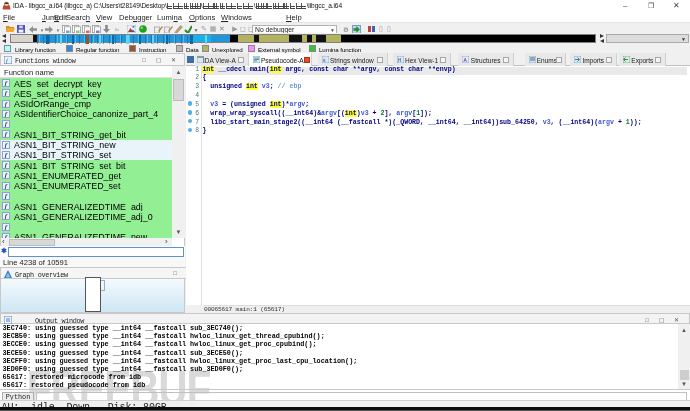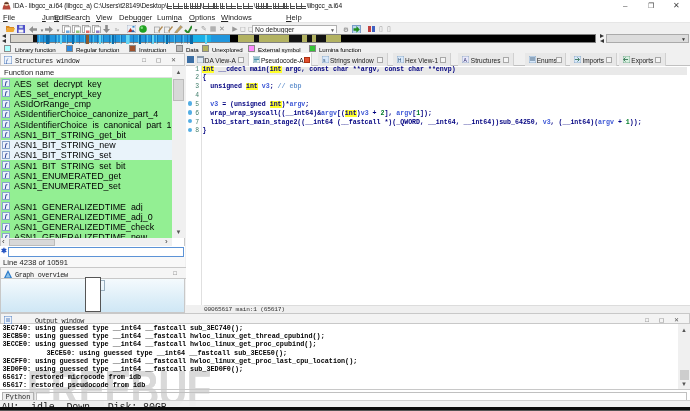--- a/index.html
+++ b/index.html
@@ -255,21 +255,21 @@
   <div class="lsq" style="left:309px;background:#35c435;"></div>
   <div class="ltx" style="left:319px;">Lumina function</div>
 </div>
 
 <div id="leftpanel" class="abs"></div>
 <div id="fnhead" class="abs">
   <svg style="position:absolute;left:3px;top:2px" width="8" height="8">
       <rect width="8" height="8" fill="#eef4fc" stroke="#5580c0" stroke-width="1"></rect>
       <text x="2" y="6.5" font-size="6" fill="#2050a0" font-style="italic" font-family="Liberation Serif">f</text>
     </svg>
-  <div class="hdrtxt" style="position:absolute;left:14px;top:3px;">Structures window</div>
+  <div class="hdrtxt" style="position:absolute;left:14px;top:3px;">Functions window</div>
   <div class="hbtns">□ ▢ ✕</div>
 </div>
 <div id="fncol" class="abs">
   <div style="position:absolute;left:4px;top:1.5px;font-size:7.6px;color:#222;">Function name</div>
 </div>
 <div id="fnlist" class="abs">
   <div class="frow green">
       <span class="ficon">f</span>
       <span class="nm">AES_set_decrypt_key</span>
     </div>
@@ -280,21 +280,20 @@
   <div class="frow green">
       <span class="ficon">f</span>
       <span class="nm">ASIdOrRange_cmp</span>
     </div>
   <div class="frow green">
       <span class="ficon">f</span>
       <span class="nm">ASIdentifierChoice_canonize_part_4</span>
     </div>
   <div class="frow green">
       <span class="ficon">f</span>
-      <span class="nm">ASIdentifierChoice_is_canonical_part_1</span>
     </div>
   <div class="frow green">
       <span class="ficon">f</span>
       <span class="nm">ASN1_BIT_STRING_get_bit</span>
     </div>
   <div class="frow pale">
       <span class="ficon">f</span>
       <span class="nm">ASN1_BIT_STRING_new</span>
     </div>
   <div class="frow pale">
@@ -319,21 +318,20 @@
   <div class="frow green">
       <span class="ficon">f</span>
       <span class="nm">ASN1_GENERALIZEDTIME_adj</span>
     </div>
   <div class="frow green">
       <span class="ficon">f</span>
       <span class="nm">ASN1_GENERALIZEDTIME_adj_0</span>
     </div>
   <div class="frow green">
       <span class="ficon">f</span>
-      <span class="nm">ASN1_GENERALIZEDTIME_check</span>
     </div>
   <div class="frow green">
       <span class="ficon">f</span>
       <span class="nm">ASN1_GENERALIZEDTIME_new</span>
     </div>
 </div>
 <div id="vscroll" class="abs"></div>
 <div class="abs sbtn" style="left:172px;top:66px;">▲</div>
 <div class="abs" style="left:173px;top:79px;width:11px;height:22px;background:#d8d8d8;border:1px solid #bbb;"></div>
 <div class="abs sbtn" style="left:172px;top:226px;">▼</div>
@@ -454,21 +452,21 @@
 </div>
 <div id="outbody" class="abs"></div>
 <div class="abs" style="left:678px;top:324px;width:12px;height:65px;background:#f0f0f0;"></div>
 <div class="abs" style="left:679px;top:326px;width:10px;height:8px;color:#555;font-size:6px;text-align:center;line-height:8px;">▲</div>
 <div class="abs" style="left:679.5px;top:370px;width:9px;height:10px;background:#cdcdcd;"></div>
 <div class="abs" style="left:679px;top:380px;width:10px;height:8px;color:#555;font-size:6px;text-align:center;line-height:8px;">▼</div>
 <div id="watermark" class="abs">FREEBUF</div>
 <div class="ol" style="top:323.9px;">3EC740: using guessed type __int64 __fastcall sub_3EC740();</div>
 <div class="ol" style="top:332.1px;">3ECB50: using guessed type __int64 __fastcall hwloc_linux_get_thread_cpubind();</div>
 <div class="ol" style="top:340.3px;">3ECCE0: using guessed type __int64 __fastcall hwloc_linux_get_proc_cpubind();</div>
-<div class="ol" style="top:348.5px;margin-left:44px;">3ECE50: using guessed type __int64 __fastcall sub_3ECE50();</div>
+<div class="ol" style="top:348.5px;">3ECE50: using guessed type __int64 __fastcall sub_3ECE50();</div>
 <div class="ol" style="top:356.7px;">3ECFF0: using guessed type __int64 __fastcall hwloc_linux_get_proc_last_cpu_location();</div>
 <div class="ol" style="top:364.9px;">3ED0F0: using guessed type __int64 __fastcall sub_3ED0F0();</div>
 <div class="ol" style="top:373.1px;">65617: restored microcode from idb</div>
 <div class="ol" style="top:381.3px;">65617: restored pseudocode from idb</div>
 
 <div class="abs" style="left:0;top:389px;width:690px;height:12px;background:#ffffff;"></div>
 <div id="watermark" class="abs">FREEBUF</div>
 <div id="pyrow" class="abs">
   <div id="pybtn">Python</div>
   <div id="pyinput"></div>

